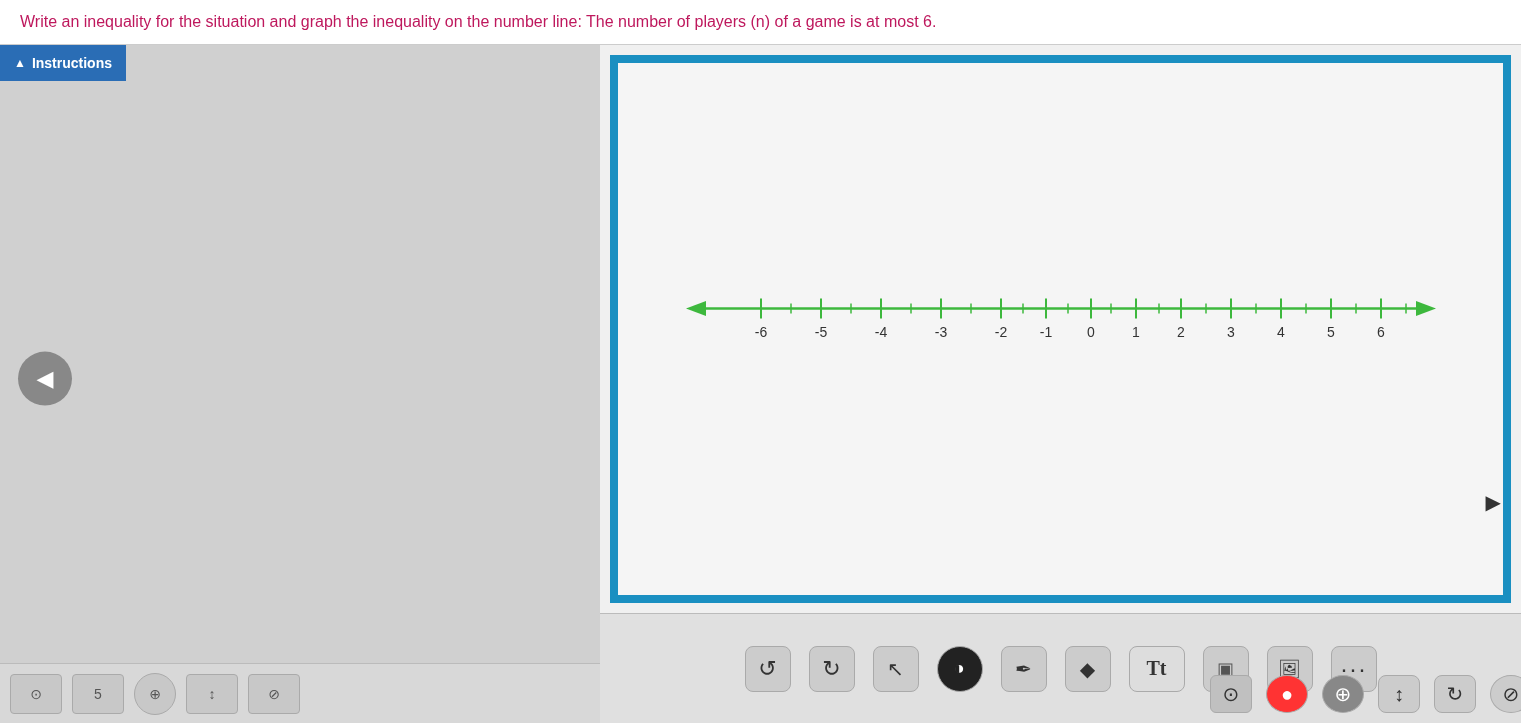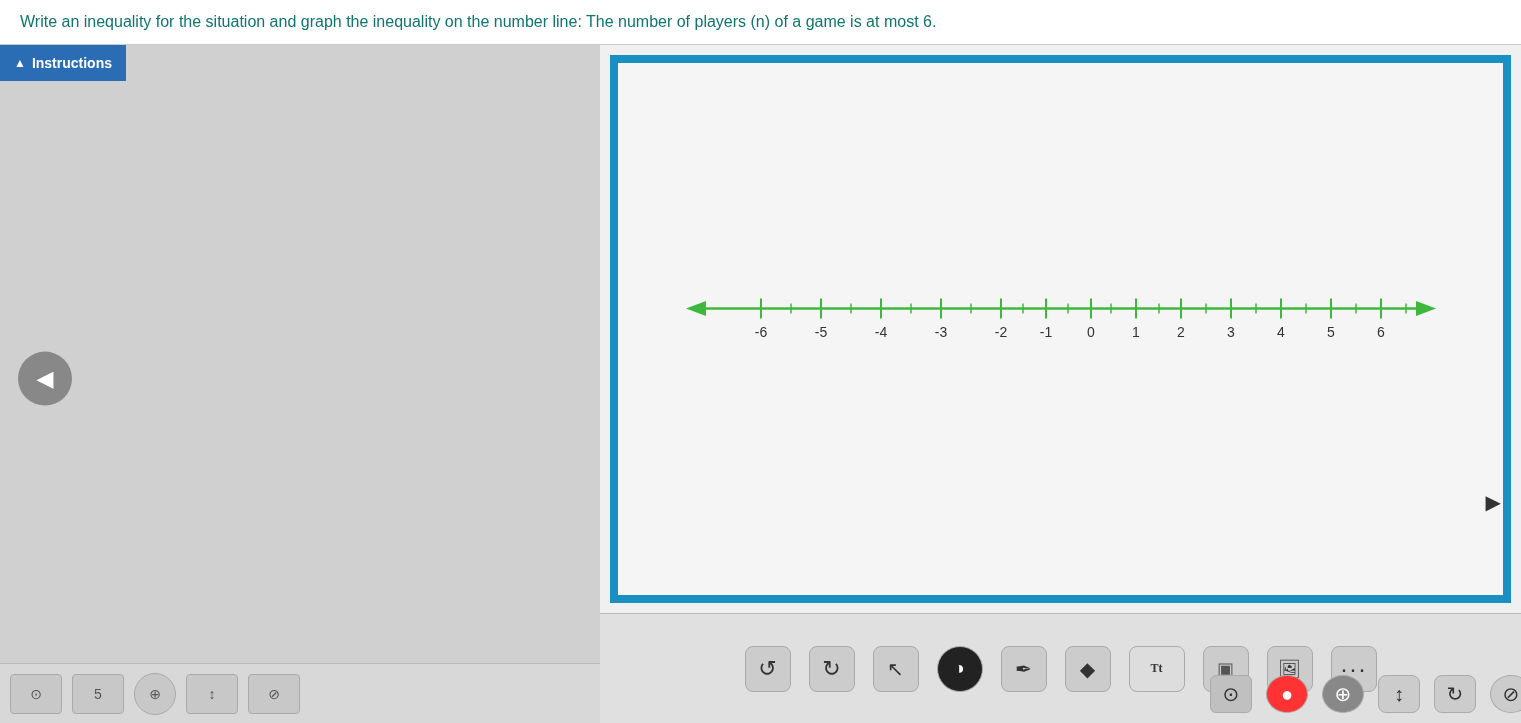--- a/index.html
+++ b/index.html
@@ -14,21 +14,21 @@
 
     
     .instruction-bar {
       position: absolute;
       top: 0;
       left: 0;
       width: 100%;
       background: #ffffff;
       padding: 10px 20px;
       font-size: 16px;
-      color: #0f766e;
+      color: #be185d;
       border-bottom: 1px solid #ccc;
       min-height: 45px;
       display: flex;
       align-items: center;
     }
 
     
     .left-panel {
       position: absolute;
       top: 45px;
@@ -141,21 +141,21 @@
       font-size: 20px;
       color: #333;
     }
     .toolbar-btn.dark {
       background: #222;
       color: white;
       border-radius: 50%;
     }
     .toolbar-btn.text-tool {
       background: #ddd;
-      font-size: 12px;
+      font-size: 20px;
       font-weight: bold;
       font-family: serif;
       min-width: 56px;
     }
     .toolbar-btn.dots {
       font-size: 24px;
       letter-spacing: 1px;
     }
 
     

